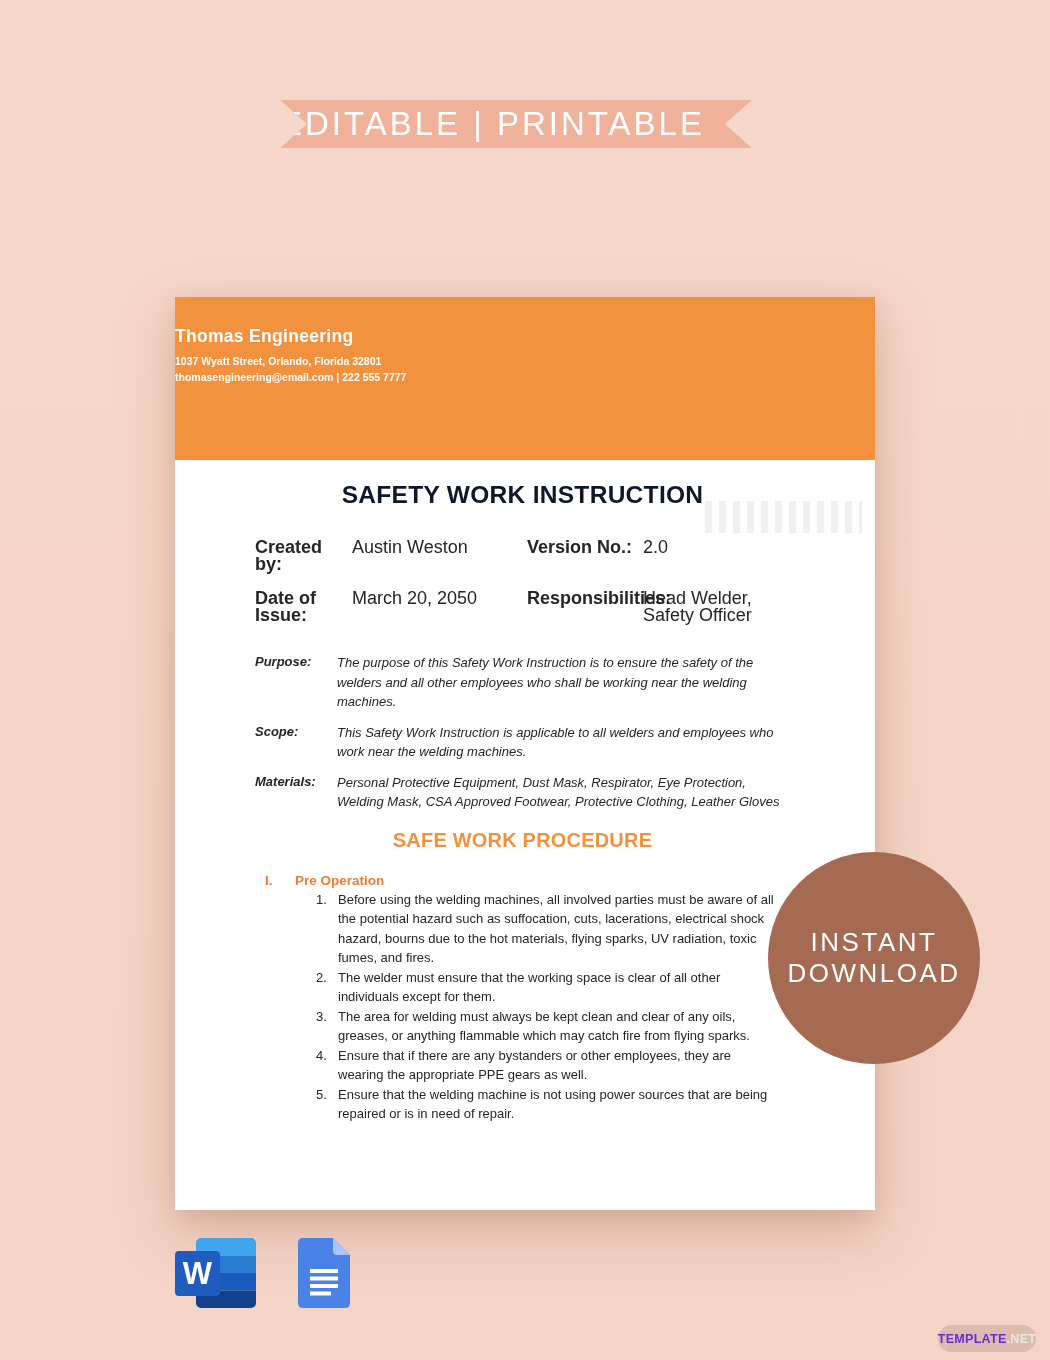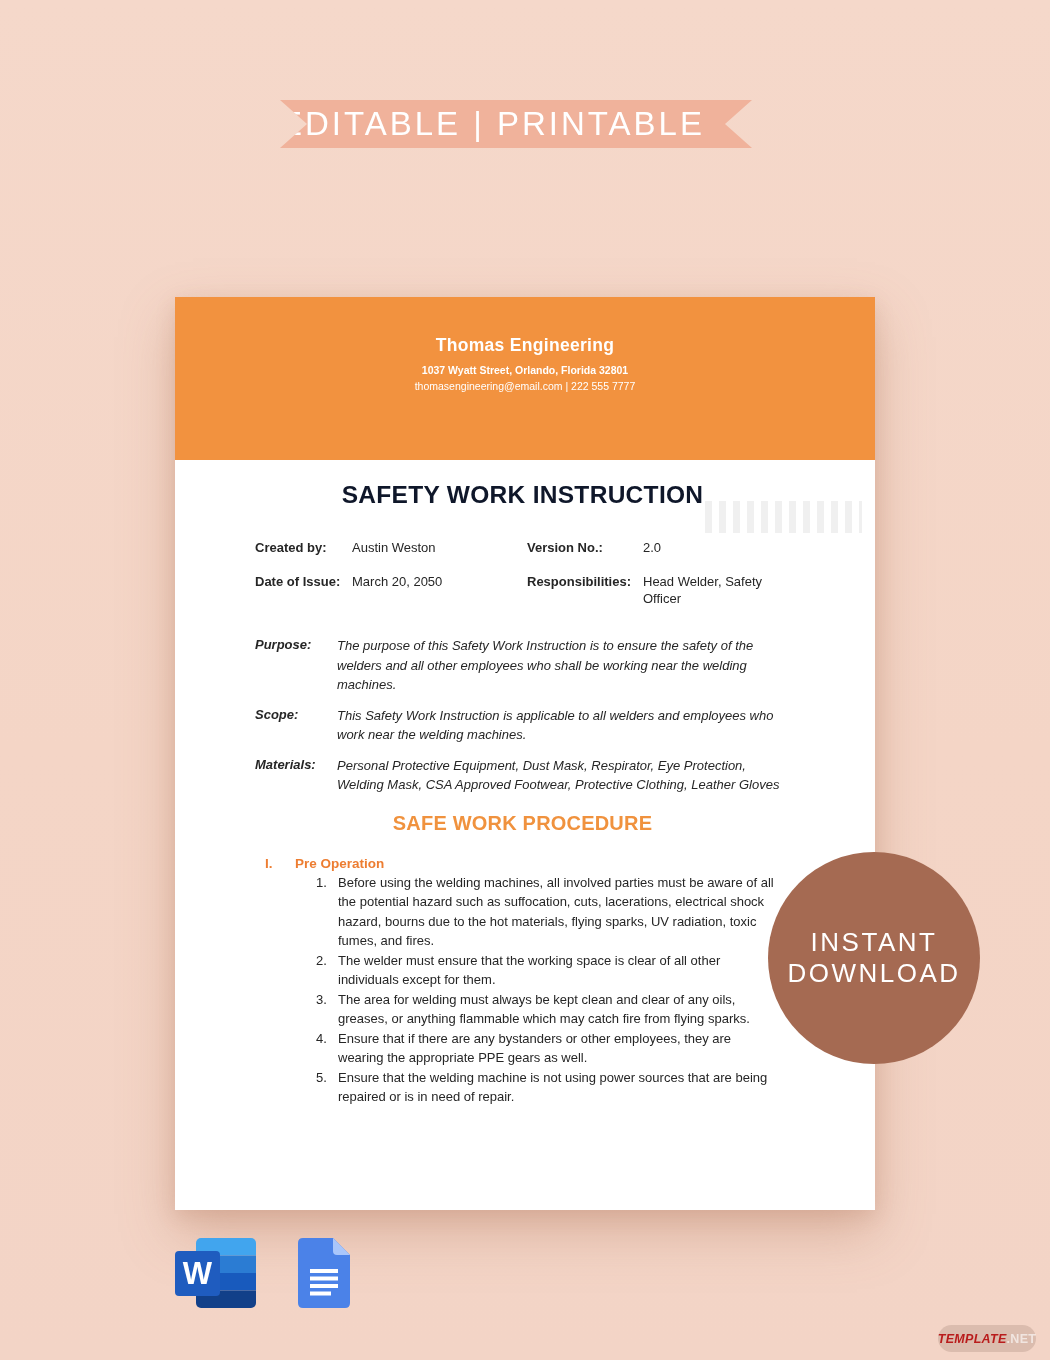--- a/index.html
+++ b/index.html
@@ -23,42 +23,42 @@
     color:#fff; font-size:33px; font-weight:400; letter-spacing:3px; white-space:nowrap;
   }
 
   
   .doc {
     position:absolute; left:175px; top:297px; width:700px; height:913px;
     background:#fff;
     box-shadow:0 22px 50px rgba(173,112,82,.35), 0 6px 18px rgba(173,112,82,.18);
   }
   .doc-header {
-    height:163px; background:#f2923f; color:#fff; text-align:center;
-    padding-top:38px;
+    height:163px; background:#f2923f; color:#fff; text-align:left;
+    padding-top:29px;
   }
   .company { font-size:17.5px; font-weight:700; letter-spacing:.3px; }
   .addr    { font-size:10.5px; font-weight:700; margin-top:8px; }
-  .contact { font-size:10.5px; font-weight:400; margin-top:4px; }
+  .contact { font-size:10.5px; font-weight:700; margin-top:4px; }
 
   .doc-body { position:relative; padding:0 85px 0 80px; color:#262626; }
 
   .doc-title {
     margin-top:21px; text-align:center;
     font-size:24.5px; font-weight:700; color:#0f172a; letter-spacing:.3px;
   }
   .stripes {
     position:absolute; left:530px; top:20px; width:157px; height:32px;
     background:repeating-linear-gradient(90deg,#f0f0f0 0 7px, transparent 7px 14px);
   }
 
   .meta {
     margin-top:30px; display:grid;
     grid-template-columns:97px 175px 116px 1fr;
-    row-gap:17px; font-size:13px; line-height:17px;
+    row-gap:17px; font-size:18px; line-height:17px;
   }
   .meta .lbl { font-weight:700; }
 
   .info { margin-top:29px; }
   .info-row { display:grid; grid-template-columns:82px 1fr; margin-bottom:11px;font-style:italic; }
   .info-row .lbl { font-weight:700; font-size:13px; padding-top:1px; }
   .info-row p { font-size:13px; line-height:19.5px; max-width:462px; }
 
   .section-title {
     margin-top:17px; text-align:center;
@@ -90,21 +90,21 @@
   .icons { position:absolute; left:175px; top:1238px; display:flex; gap:40px; align-items:flex-start; }
   .icon-box { cursor:pointer; }
 
   
   .site-pill {
     position:absolute; left:938px; top:1325px; width:98px; height:27px;
     background:#dbbcae; border-radius:14px;
     display:flex; align-items:center; justify-content:center;
     font-size:12.5px; font-weight:700; letter-spacing:.3px;
   }
-  .site-pill .b { color:#b91c1c;font-style:italic; }
+  .site-pill .b { color:#6d28d9; }
   .site-pill .l { color:rgba(255,255,255,.62); }
 </style>
 </head>
 <body>
 
 <div class="stage">
 
   <div class="ribbon">
     <span>EDITABLE | PRINTABLE</span>
   </div>

